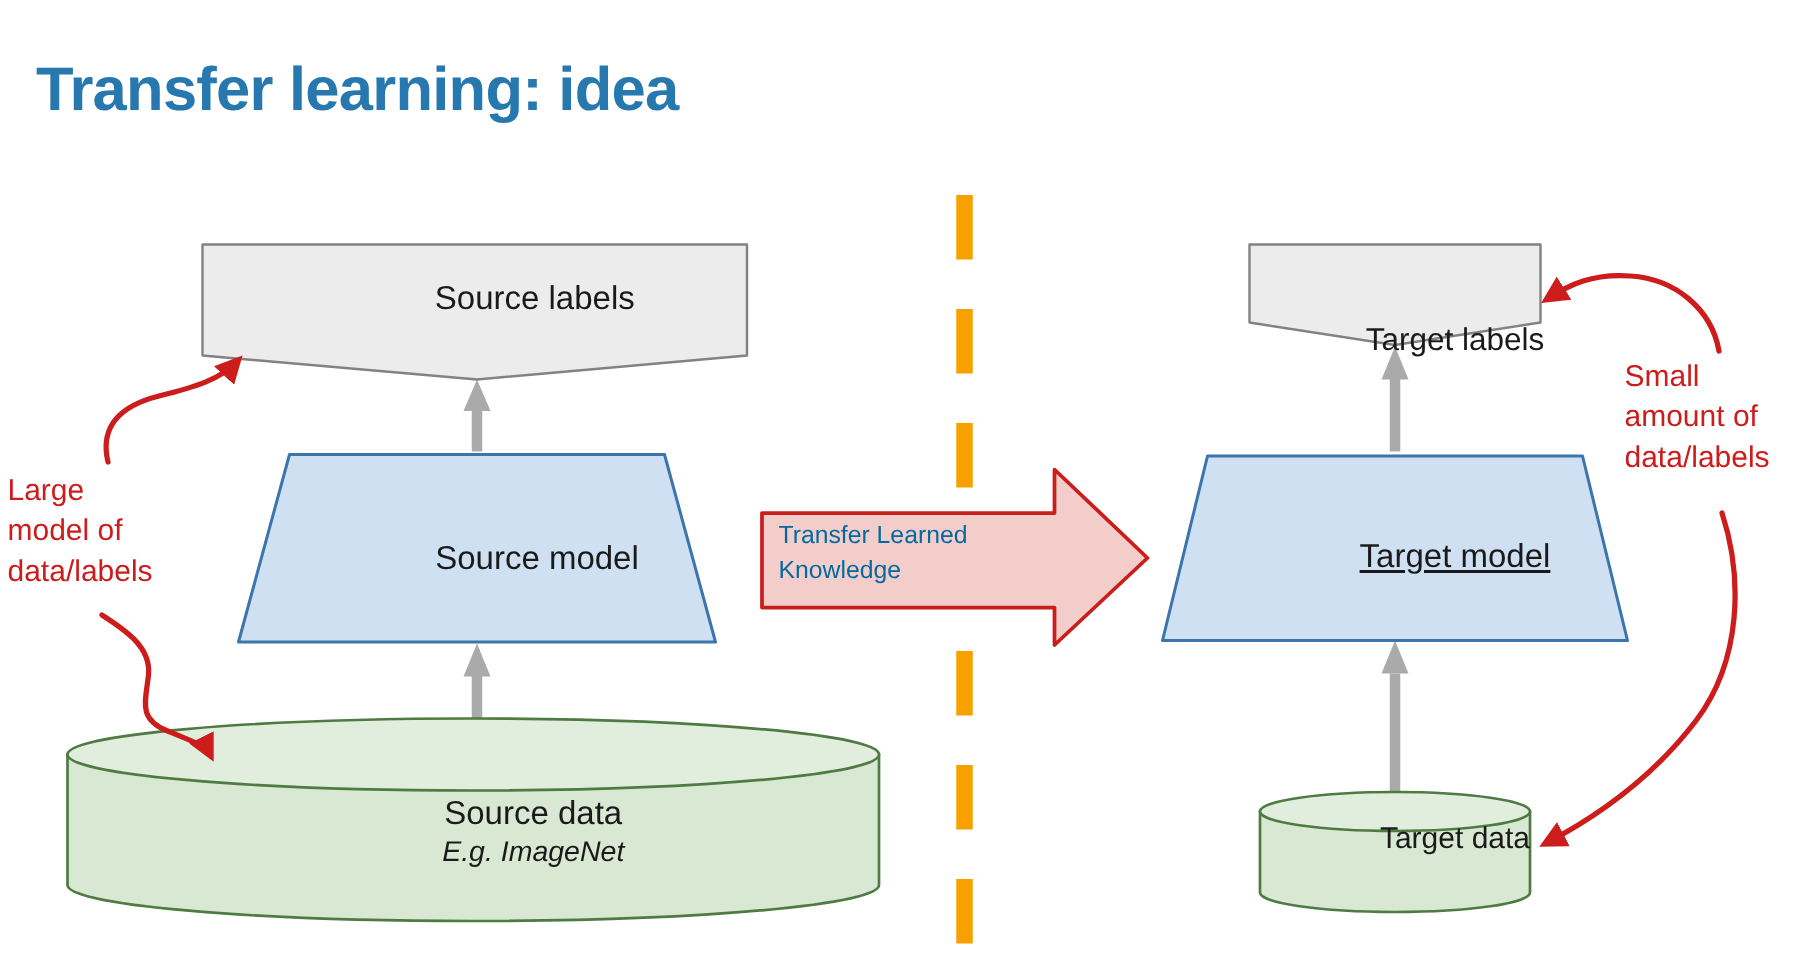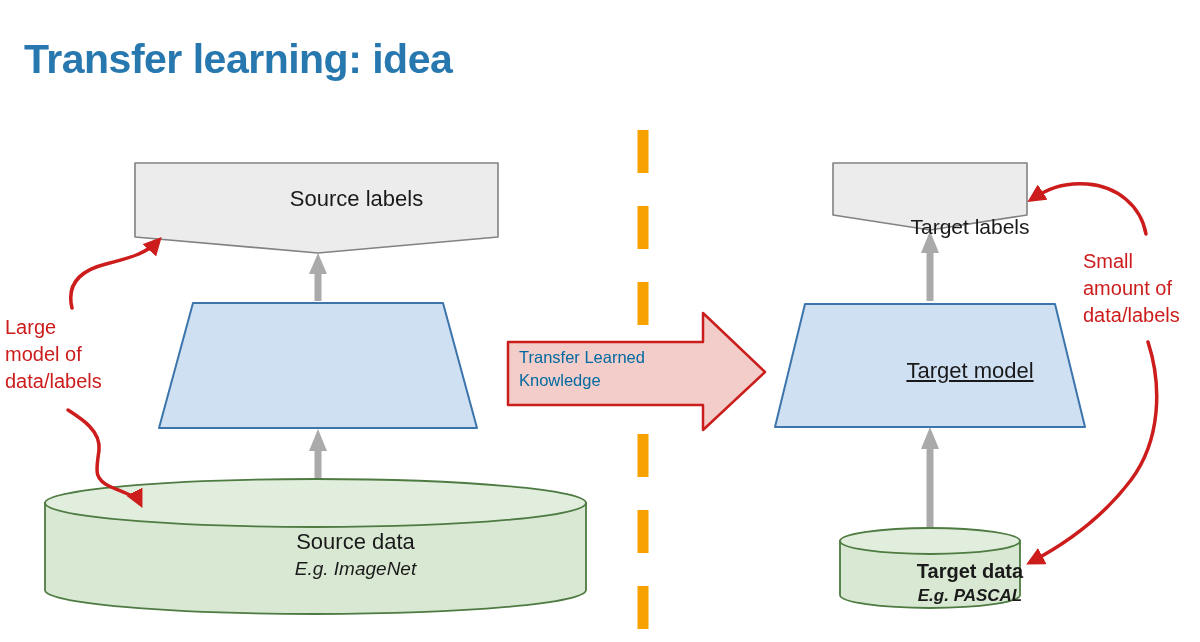--- a/index.html
+++ b/index.html
@@ -9,30 +9,30 @@
   svg.canvas{position:absolute;left:0;top:0;}
   .txt{position:absolute;}
   .center{text-align:center;padding-left:40px;}
   .slide-title{left:24px;top:4px;font-size:41px;font-weight:bold;
                color:var(--title-blue,#2878b0);letter-spacing:-0.5px;margin-top:32px;}
   .src-labels-txt{left:135px;top:186px;width:363px;font-size:22px;}
   .tgt-labels-txt{left:833px;top:177px;width:194px;font-size:21px;margin-top:38px;}
   .src-model-txt{left:160px;top:359px;width:316px;font-size:22px;}
   .tgt-model-txt{left:775px;top:358px;width:310px;font-size:22px;text-decoration:underline;}
   .src-data-txt{left:45px;top:529px;width:541px;font-size:22px;}
-  .tgt-data-txt{left:840px;top:560px;width:180px;font-size:20px;font-weight:bold;}
+  .tgt-data-txt{left:840px;top:548px;width:180px;font-size:20px;}
   .example{font-style:italic;margin-top:3px;}
   .src-data-txt .example{font-size:19px;text-align:center;}
   .tgt-data-txt .example{font-size:17px;}
   .transfer-txt{left:519px;top:346px;width:190px;font-size:16.5px;line-height:1.4;
                 white-space:pre-line;color:#0369a1;}
   .annotation{color:var(--annotation-red,#cc1c1c);font-size:20px;line-height:27px;
               white-space:pre-line;}
   .ann-left{left:5px;top:314px;width:160px;}
-  .ann-right{left:1083px;top:248px;width:117px;}
+  .ann-right{left:1083px;top:238px;width:117px;}
 
   
   .divider{stroke:var(--divider-orange,#f6a100);stroke-width:11;stroke-dasharray:43 33;}
   .pent{fill:var(--label-fill,#ececec);stroke:var(--label-border,#828282);stroke-width:1.6;stroke-linejoin:round;}
   .model{fill:var(--model-fill,#cfe0f2);stroke:var(--model-border,#3c74ac);stroke-width:2;stroke-linejoin:round;}
   .cyl-body{fill:var(--data-fill,#d8e8d2);stroke:var(--data-border,#4e7b42);stroke-width:1.8;}
   .cyl-top{fill:var(--data-fill-top,#e2eedd);stroke:var(--data-border,#4e7b42);stroke-width:1.8;}
   .flow-shaft{stroke:var(--flow-gray,#aaaaaa);stroke-width:7;fill:none;}
   .flow-head{fill:var(--flow-gray,#aaaaaa);}
   .transfer-shape{fill:var(--transfer-fill,#f3cdc9);stroke:var(--transfer-border,#ca1e1c);
@@ -90,30 +90,30 @@
 
     <path d="M72,308 C66,283 82,270 106,264 C130,258 147,253 158,241" class="ann-curve"></path>
     <path d="M68,410 C82,419 101,431 99,450 C97,468 92,479 111,487 C128,494 137,497 140,503" class="ann-curve"></path>
     <path d="M1146,234 C1141,206 1117,186 1087,184 C1062,182 1046,190 1032,199" class="ann-curve"></path>
     <path d="M1148,342 C1162,385 1161,440 1131,480 C1106,513 1071,541 1031,562" class="ann-curve"></path>
   </svg>
 
   <div class="txt slide-title">Transfer learning: idea</div>
 
   <div class="txt center src-labels-txt">Source labels</div>
+  <div class="txt center src-model-txt">Source model</div>
   <div class="txt center src-data-txt">
     <div>Source data</div>
     <div class="example">E.g. ImageNet</div>
   </div>
 
   <div class="txt center tgt-labels-txt">Target labels</div>
   <div class="txt center tgt-model-txt">Target model</div>
   <div class="txt center tgt-data-txt">
     <div>Target data</div>
-    <div class="example">E.g. PASCAL</div>
   </div>
 
   <div class="txt transfer-txt">Transfer Learned
 Knowledge</div>
 
   <div class="txt annotation ann-left">Large
 model of
 data/labels</div>
   <div class="txt annotation ann-right">Small
 amount of

